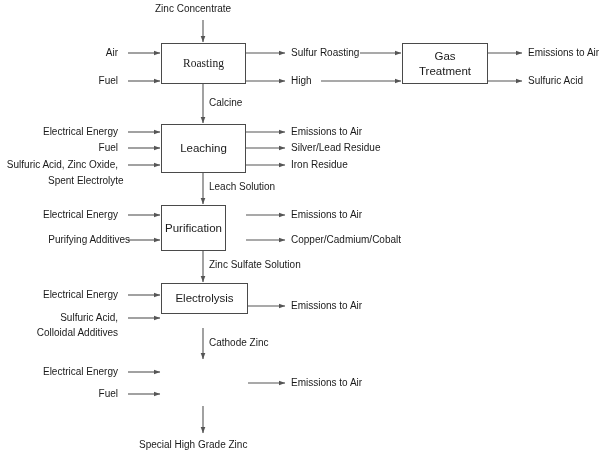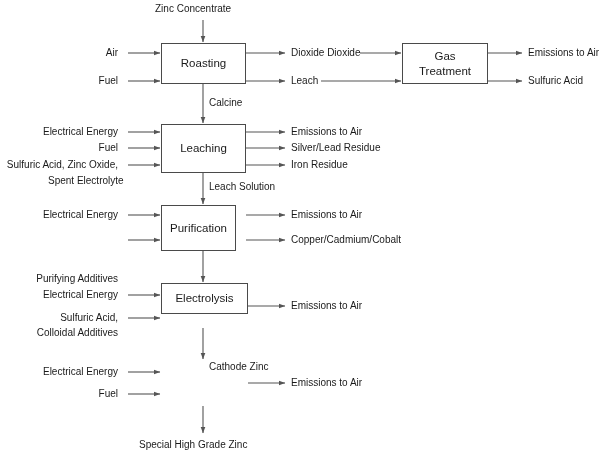--- a/index.html
+++ b/index.html
@@ -107,82 +107,83 @@
 
       <line x1="128" y1="372" x2="160" y2="372" marker-end="url(#arw)"></line>
       <line x1="128" y1="394" x2="160" y2="394" marker-end="url(#arw)"></line>
 
       <line x1="248" y1="383" x2="285" y2="383" marker-end="url(#arw)"></line>
 
       <line x1="203" y1="406" x2="203" y2="433" marker-end="url(#arw)"></line>
     </g>
   </svg>
 
-  <div class="proc-box" style="left:161px; top:43px; width:85px; height:41px;">
+  <div class="proc-box" style="left:161px; top:43px; width:85px; height:41px;font-family:Liberation Serif, serif;">
     <span>Roasting</span>
   </div>
 
   <div class="proc-box" style="left:402px; top:43px; width:86px; height:41px;">
     <span>
       <span>Gas</span><br>
       <span>Treatment</span>
     </span>
   </div>
 
   <div class="proc-box" style="left:161px; top:124px; width:85px; height:49px;">
     <span>Leaching</span>
   </div>
 
-  <div class="proc-box" style="left:161px; top:205px; width:75px; height:46px;">
+  <div class="proc-box" style="left:161px; top:205px; width:65px; height:46px;">
     <span>Purification</span>
   </div>
 
   <div class="proc-box" style="left:161px; top:283px; width:87px; height:31px;align-items:center;">
     <span>Electrolysis</span>
   </div>
 
 
   <div class="lbl" style="left:155px; top:2px;">Zinc Concentrate</div>
 
   <div class="lbl r" style="left:40px; top:46px; width:78px;">Air</div>
   <div class="lbl r" style="left:40px; top:74px; width:78px;">Fuel</div>
 
-  <div class="lbl l" style="left:291px; top:46px;">Dioxide Dioxide</div>
-  <div class="lbl l" style="left:291px; top:74px;">Leach</div>
+  <div class="lbl l" style="left:291px; top:46px;">Sulfur Roasting</div>
+  <div class="lbl l" style="left:291px; top:74px;">High</div>
 
   <div class="lbl l" style="left:528px; top:46px;">Emissions to Air</div>
   <div class="lbl l" style="left:528px; top:74px;">Sulfuric Acid</div>
 
   <div class="lbl l" style="left:209px; top:96px;">Calcine</div>
 
   <div class="lbl r" style="left:10px; top:125px; width:108px;">Electrical Energy</div>
   <div class="lbl r" style="left:10px; top:141px; width:108px;">Fuel</div>
   <div class="lbl r" style="left:0px; top:158px; width:118px;">Sulfuric Acid, Zinc Oxide,</div>
   <div class="lbl l" style="left:0px; top:174px;margin-left:48px;">Spent Electrolyte</div>
 
   <div class="lbl l" style="left:291px; top:125px;">Emissions to Air</div>
   <div class="lbl l" style="left:291px; top:141px;">Silver/Lead Residue</div>
   <div class="lbl l" style="left:291px; top:158px;">Iron Residue</div>
 
   <div class="lbl l" style="left:209px; top:180px;">Leach Solution</div>
 
   <div class="lbl r" style="left:10px; top:208px; width:108px;">Electrical Energy</div>
-  <div class="lbl r" style="left:10px; top:233px; width:108px;margin-top:39px;">Purifying Additives</div>
+  <div class="lbl r" style="left:22px; top:233px; width:108px;">Purifying Additives</div>
 
   <div class="lbl l" style="left:291px; top:208px;">Emissions to Air</div>
   <div class="lbl l" style="left:291px; top:233px;">Copper/Cadmium/Cobalt</div>
 
+  <div class="lbl l" style="left:209px; top:258px;">Zinc Sulfate Solution</div>
 
   <div class="lbl r" style="left:10px; top:288px; width:108px;">Electrical Energy</div>
   <div class="lbl r" style="left:10px; top:311px; width:108px;">Sulfuric Acid,</div>
   <div class="lbl r" style="left:10px; top:326px; width:108px;">Colloidal Additives</div>
 
   <div class="lbl l" style="left:291px; top:299px;">Emissions to Air</div>
 
-  <div class="lbl l" style="left:209px; top:336px;margin-top:24px;">Cathode Zinc</div>
+  <div class="lbl l" style="left:209px; top:336px;">Cathode Zinc</div>
 
   <div class="lbl r" style="left:10px; top:365px; width:108px;">Electrical Energy</div>
   <div class="lbl r" style="left:10px; top:387px; width:108px;">Fuel</div>
 
   <div class="lbl l" style="left:291px; top:376px;">Emissions to Air</div>
 
   <div class="lbl" style="left:139px; top:438px;">Special High Grade Zinc</div>
 
 </div>
 

